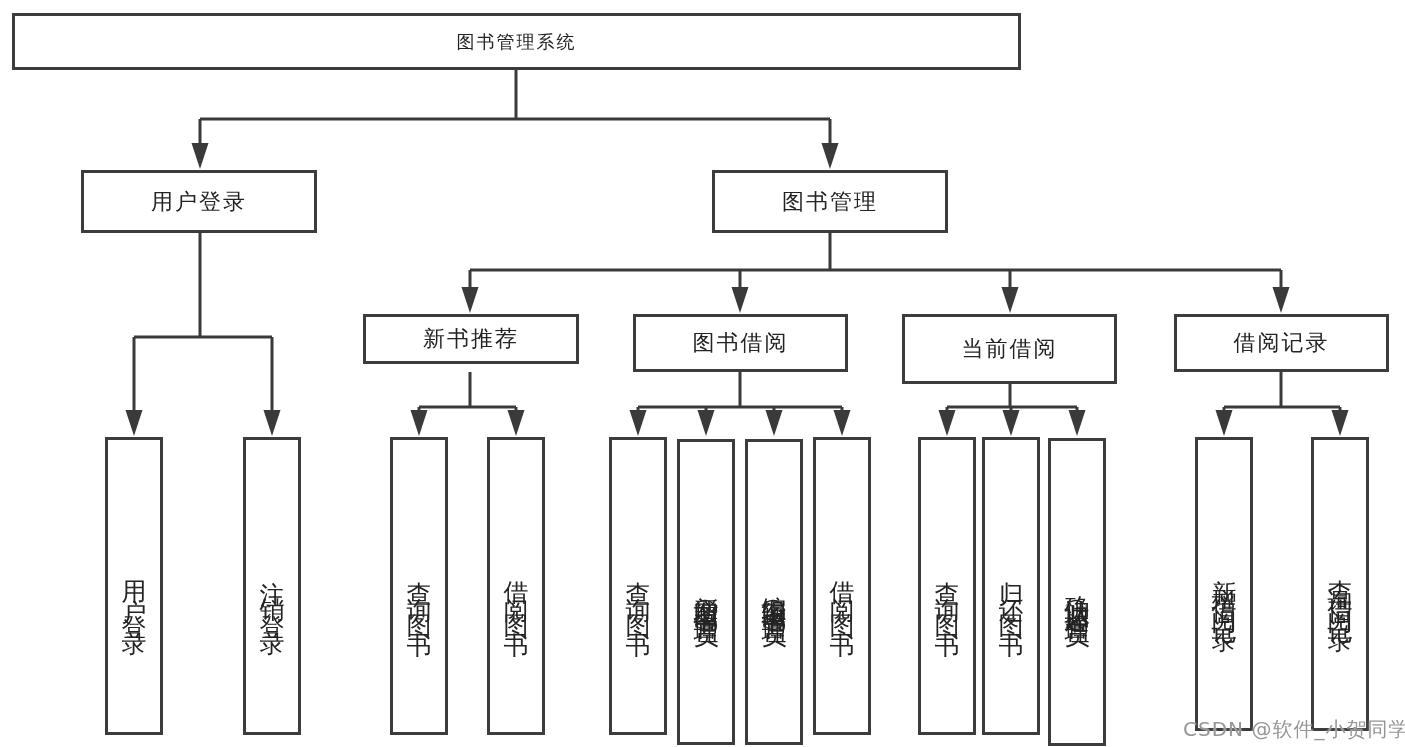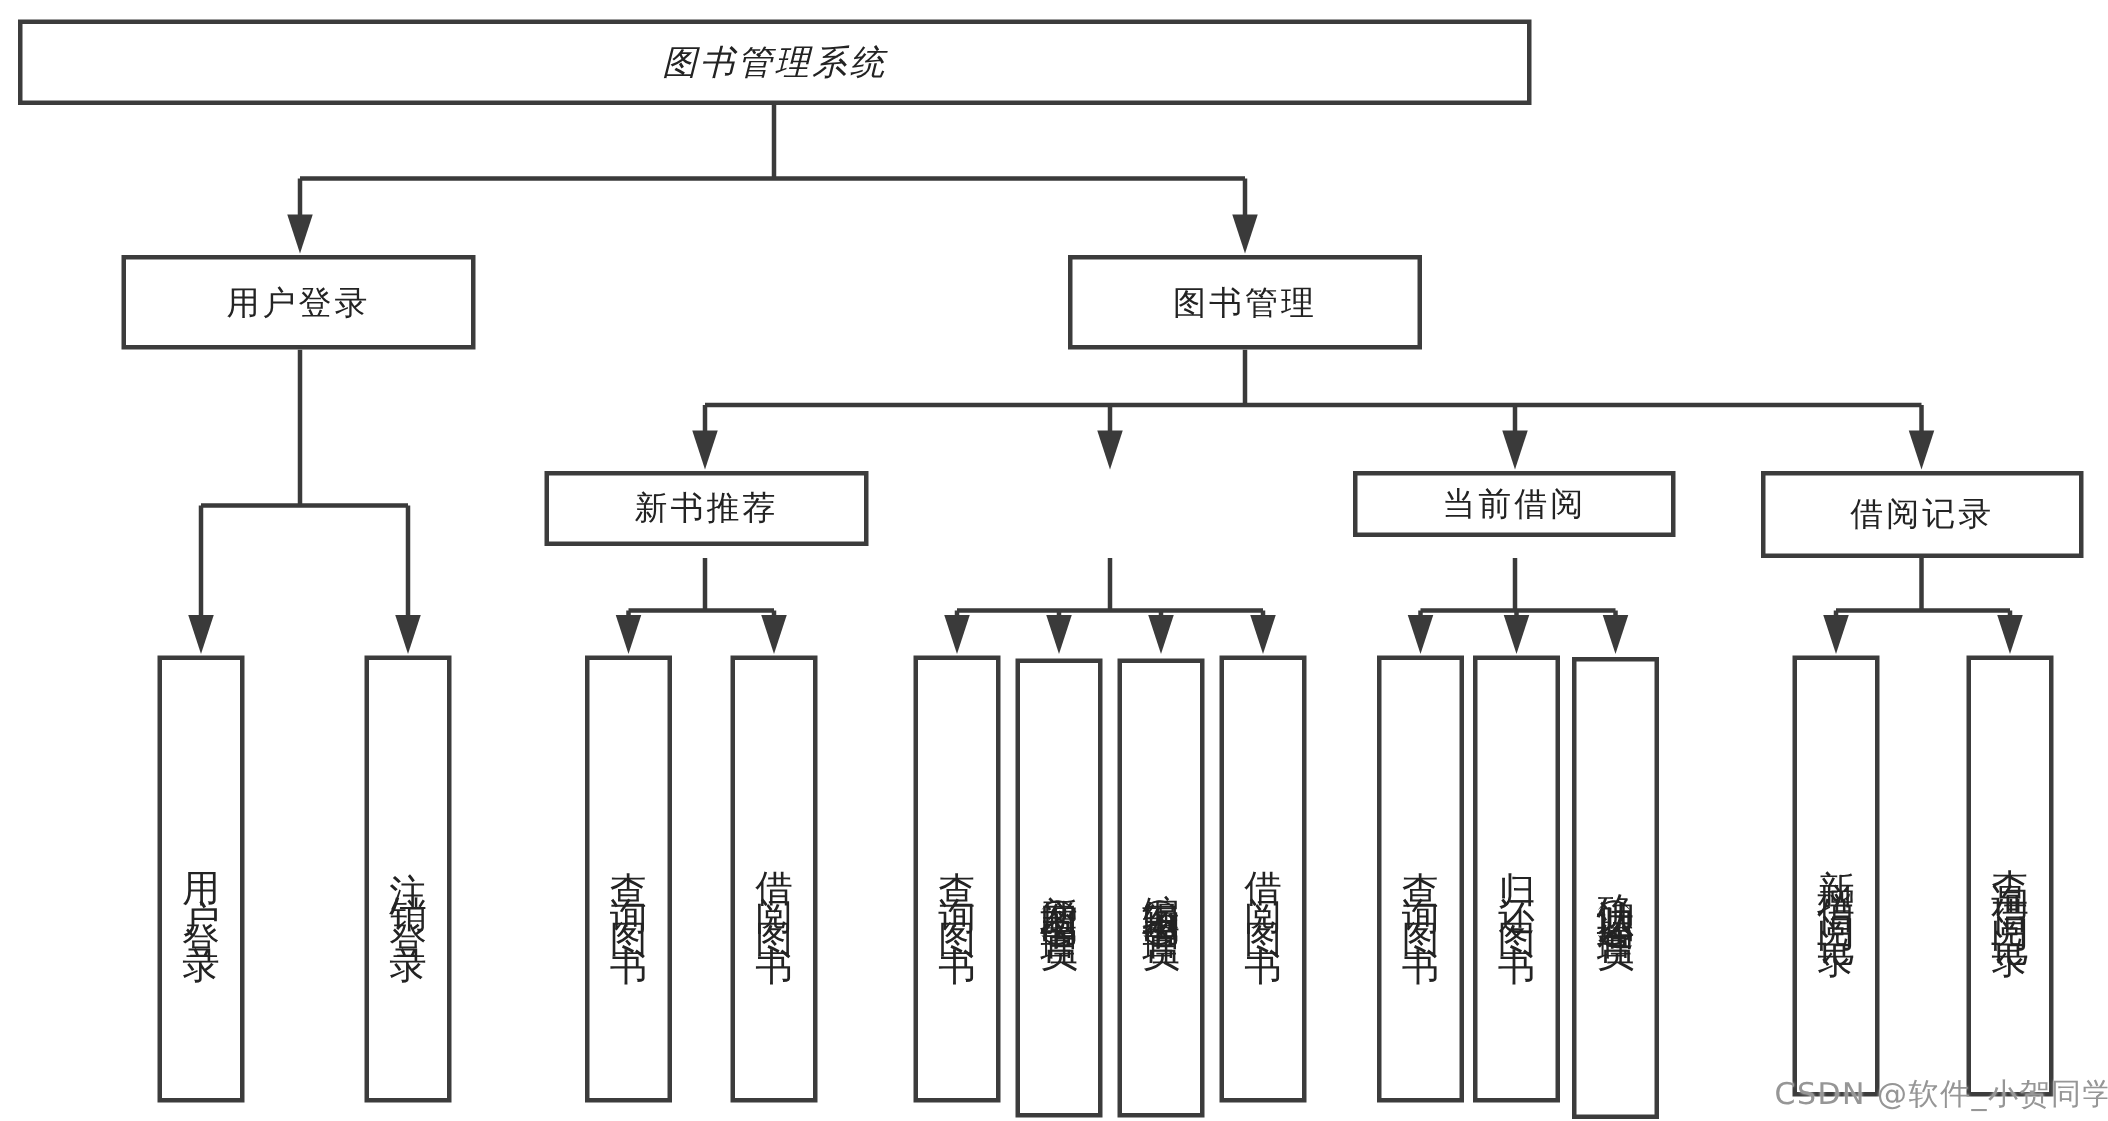--- a/index.html
+++ b/index.html
@@ -6,21 +6,21 @@
   html,body { width:1405px; height:747px; background:#ffffff; overflow:hidden; }
   body { font-family:"DejaVu Sans","Liberation Sans",sans-serif; position:relative; }
   .canvas { position:absolute; left:0; top:0; width:1405px; height:747px; }
   svg.connectors { position:absolute; left:0; top:0; z-index:1; }
   .box {
     position:absolute; background:#ffffff; border:3px solid #3c3c3c;
     display:flex; align-items:center; justify-content:center;
     color:#232323; z-index:2;
   }
   .hlabel { font-size:22px; letter-spacing:2px; white-space:nowrap; }
-  .root-label { font-size:23px;font-style:italic; }
+  .root-label { font-size:18px; }
   .vlabel {
     writing-mode:vertical-rl; text-orientation:mixed;
     font-size:25px; line-height:1; white-space:nowrap;
   }
   .ls-4 { letter-spacing:17px; padding-top:17px; }
   .ls-6 { letter-spacing:10px; padding-top:10px; }
   .ls-9 { letter-spacing:4px; padding-top:4px; }
   .watermark {
     position:absolute; left:1183px; top:716px; z-index:6;
     font-size:20px; color:#969696; letter-spacing:1px; white-space:nowrap;
@@ -94,21 +94,24 @@
   <div class="box" style="left:81px;top:170px;width:236px;height:63px">
     <span class="hlabel">用户登录</span>
   </div>
   <div class="box" style="left:712px;top:170px;width:236px;height:63px">
     <span class="hlabel">图书管理</span>
   </div>
 
   <div class="box" style="left:363px;top:314px;width:216px;height:50px">
     <span class="hlabel">新书推荐</span>
   </div>
-  <div class="box" style="left:902px;top:314px;width:215px;height:44px">
+  <div class="box" style="left:633px;top:314px;width:215px;height:58px">
+    <span class="hlabel">图书借阅</span>
+  </div>
+  <div class="box" style="left:902px;top:314px;width:215px;height:70px">
     <span class="hlabel">当前借阅</span>
   </div>
   <div class="box" style="left:1174px;top:314px;width:215px;height:58px">
     <span class="hlabel">借阅记录</span>
   </div>
 
   <div class="box" style="left:105px;top:437px;width:58px;height:298px">
     <span class="vlabel ls-4">用户登录</span>
   </div>
   <div class="box" style="left:243px;top:437px;width:58px;height:298px">

